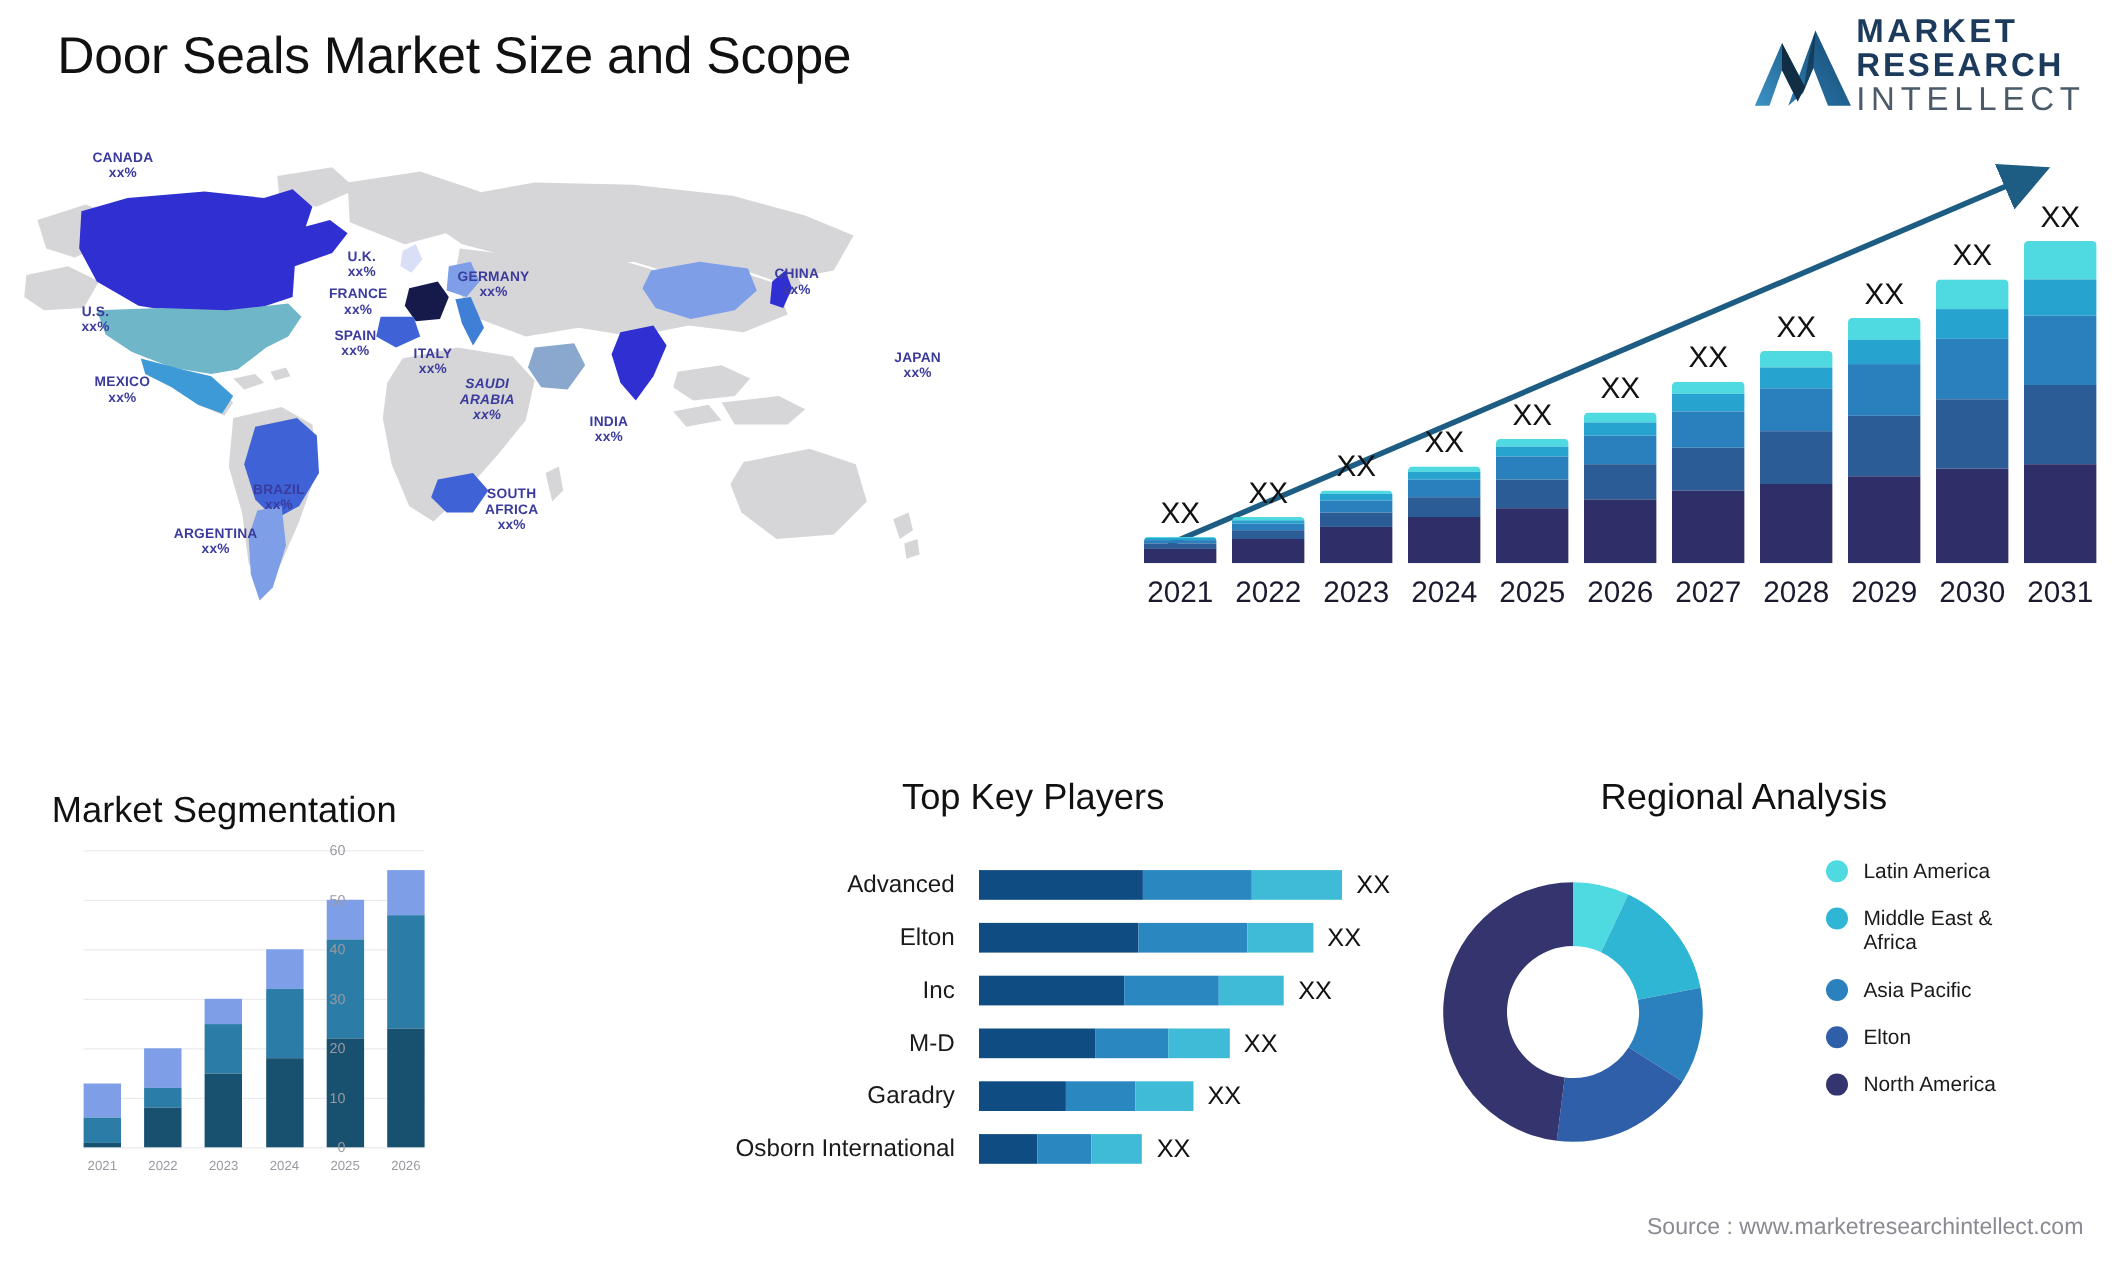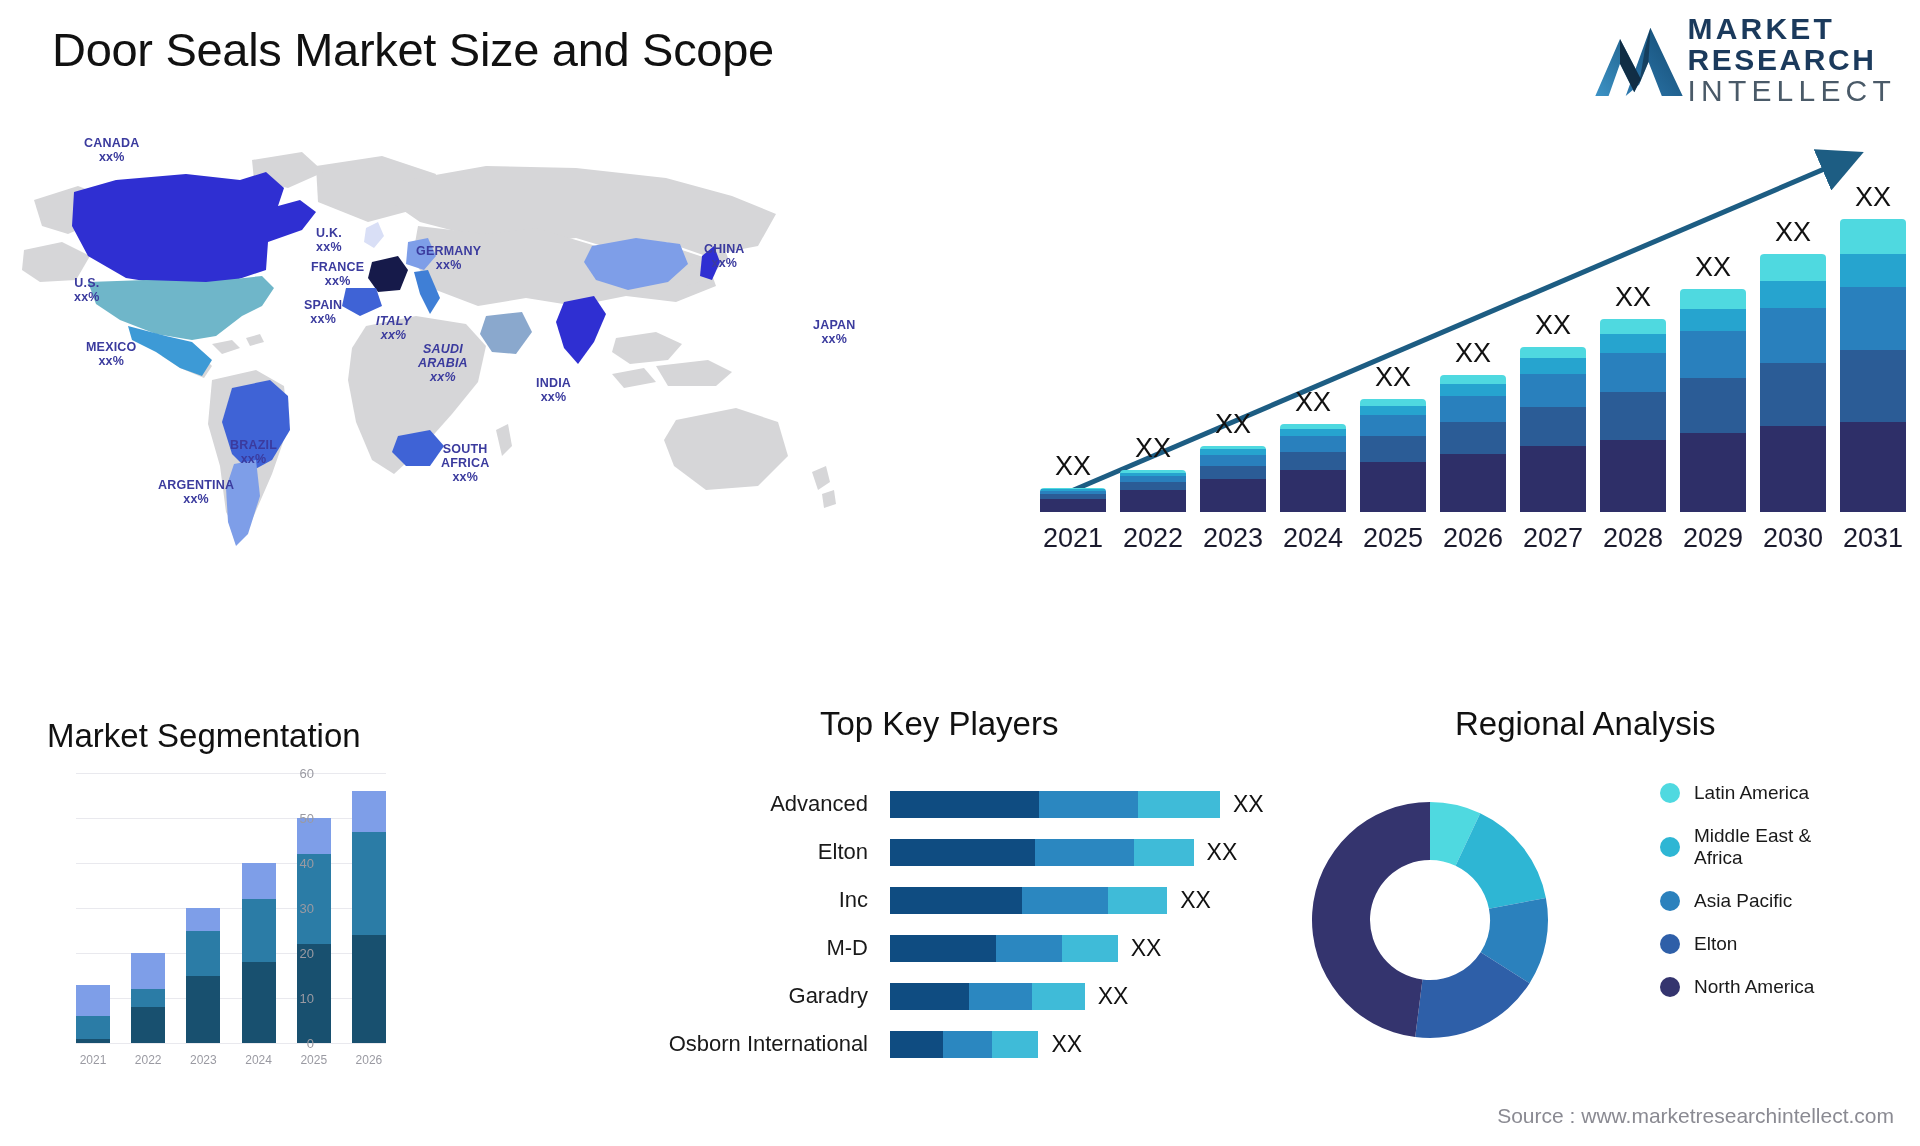--- a/index.html
+++ b/index.html
@@ -64,21 +64,21 @@
   .pl-row { display: flex; align-items: center; height: 48px; }
   .pl-name { width: 250px; text-align: right; padding-right: 22px; font-size: 22px; color: #1a1a1a; }
   .pl-bar { display: flex; height: 27px; }
   .pl-seg { height: 100%; }
   .pl-val { margin-left: 13px; font-size: 23px; color: #111; }
 
   
   #region { position: absolute; left: 1290px; top: 760px; width: 620px; height: 340px; }
   #donut { position: absolute; left: 20px; top: 10px; }
   #region-legend { position: absolute; left: 370px; top: 22px; display: flex; flex-direction: column; gap: 21px; }
-  .rg-row { display: flex; align-items: center; gap: 14px; }
+  .rg-row { display: flex; align-items: flex-start; gap: 14px; }
   .rg-dot { width: 20px; height: 20px; border-radius: 50%; flex: none; }
   .rg-label { font-size: 19px; color: #1a1a1a; line-height: 1.16; }
 
   
   #source-note { position: absolute; right: 26px; bottom: 18px; font-size: 21px; color: #8a8a92; }
 </style>
 </head>
 <body>
 
 <div id="page-title">Door Seals Market Size and Scope</div>
@@ -174,24 +174,24 @@
 
     <path d="M382 306 L414 300 L428 316 L414 336 L390 336 L376 322 Z" fill="#3f63d6"></path>
   </svg>
 
   <div class="map-label" style="left:68px;  top:6px;">CANADA<br><span>xx%</span></div>
   <div class="map-label" style="left:58px;  top:146px;">U.S.<br><span>xx%</span></div>
   <div class="map-label" style="left:70px;  top:210px;">MEXICO<br><span>xx%</span></div>
   <div class="map-label" style="left:214px; top:308px;">BRAZIL<br><span>xx%</span></div>
   <div class="map-label" style="left:142px; top:348px;">ARGENTINA<br><span>xx%</span></div>
   <div class="map-label" style="left:300px; top:96px;">U.K.<br><span>xx%</span></div>
-  <div class="map-label" style="left:283px; top:130px;margin-left:12px;">FRANCE<br><span>xx%</span></div>
+  <div class="map-label" style="left:283px; top:130px;">FRANCE<br><span>xx%</span></div>
   <div class="map-label" style="left:288px; top:168px;">SPAIN<br><span>xx%</span></div>
   <div class="map-label" style="left:400px; top:114px;">GERMANY<br><span>xx%</span></div>
-  <div class="map-label" style="left:360px; top:184px;font-style:italic;">ITALY<br><span>xx%</span></div>
+  <div class="map-label" style="left:360px; top:184px;">ITALY<br><span>xx%</span></div>
   <div class="map-label" style="left:402px; top:212px;font-style:italic;">SAUDI<br>ARABIA<br><span>xx%</span></div>
   <div class="map-label" style="left:520px; top:246px;">INDIA<br><span>xx%</span></div>
   <div class="map-label" style="left:688px; top:112px;">CHINA<br><span>xx%</span></div>
   <div class="map-label" style="left:797px; top:188px;">JAPAN<br><span>xx%</span></div>
   <div class="map-label" style="left:425px; top:312px;">SOUTH<br>AFRICA<br><span>xx%</span></div>
 </div>
 
 <div id="forecast-chart">
   <svg id="trend-arrow" viewBox="0 0 890 420">
     <defs>

